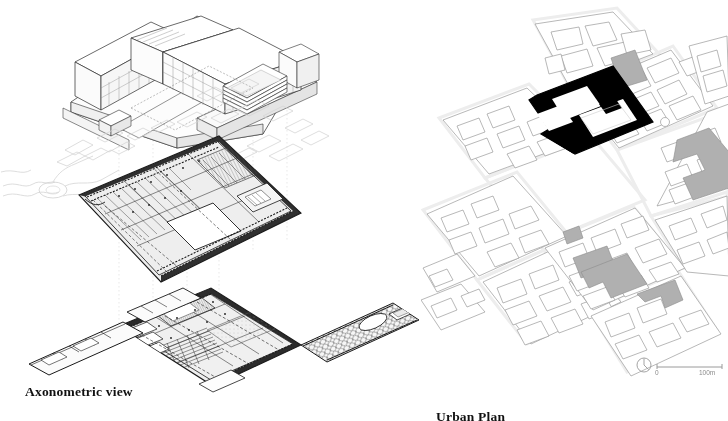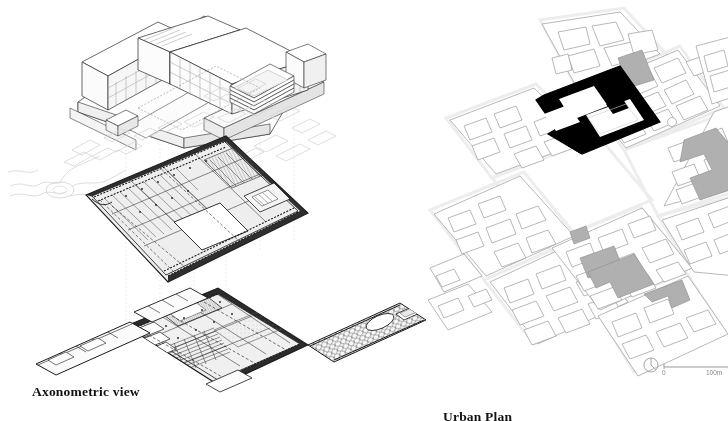--- a/index.html
+++ b/index.html
@@ -2,21 +2,21 @@
 <html><head>
 <meta charset="utf-8">
 <title>Architectural Board</title>
 <style>
   html,body{margin:0;padding:0;background:#ffffff;}
   body{
     width:728px;height:421px;position:relative;overflow:hidden;
     font-family:"Liberation Serif", serif;
     background:#ffffff;
   }
-  .board{position:absolute;left:8px;top:0;width:582px;height:421px;background:#fff;}
+  .board{position:absolute;left:1px;top:0;width:582px;height:421px;background:#fff;}
   .panel{position:absolute;}
   #axo-panel{left:0;top:0;width:440px;height:400px;}
   #urban-panel{left:420px;top:0;width:308px;height:400px;}
   svg{display:block;overflow:visible;}
   .caption{
     position:absolute;
     font-family:"Liberation Serif", serif;
     font-weight:bold;
     font-size:13.5px;
     color:#111111;

